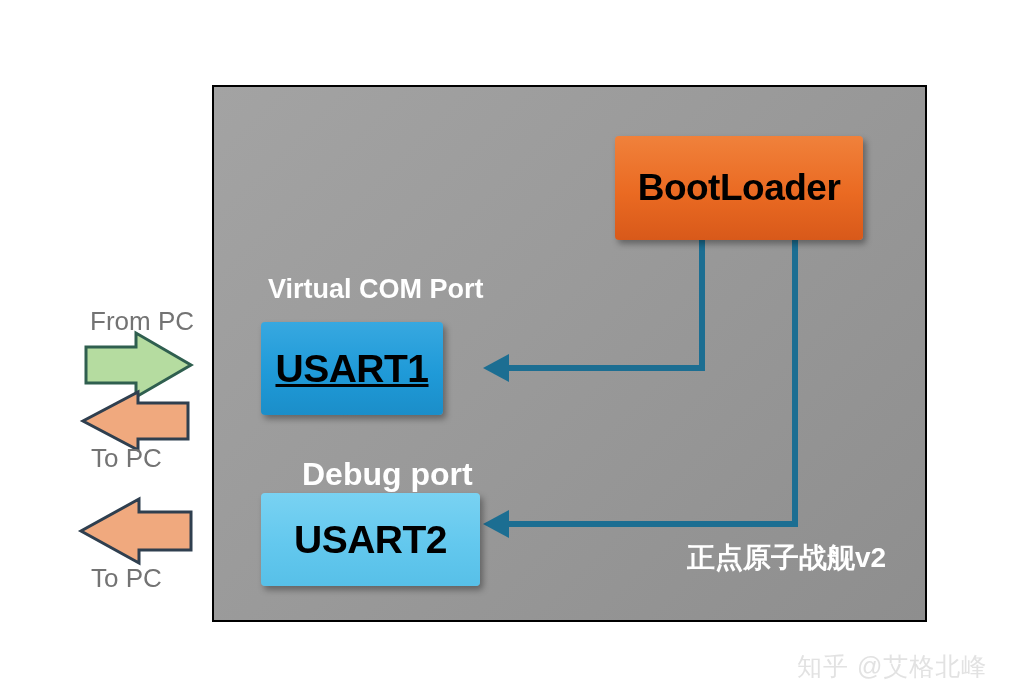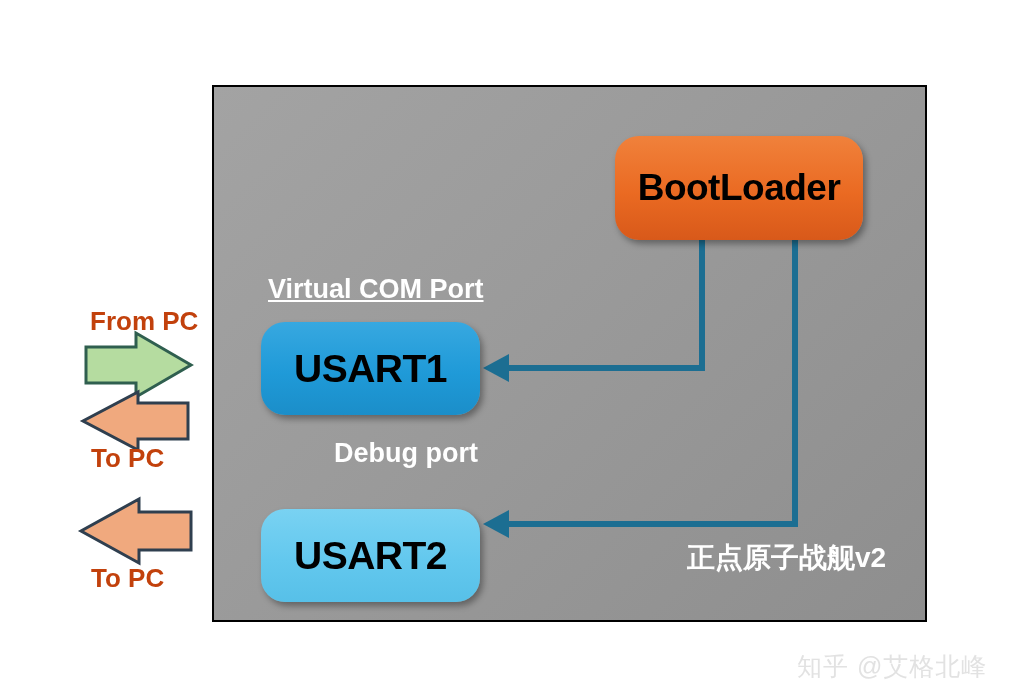--- a/index.html
+++ b/index.html
@@ -23,21 +23,21 @@
     width: 715px;
     height: 537px;
     background: linear-gradient(135deg, #a3a3a3 0%, #9a9a9a 45%, #8e8e8e 100%);
     border: 2px solid #000000;
     box-sizing: border-box;
   }
 
   
   .node {
     position: absolute;
-    border-radius: 24px;
+    border-radius: 4px;
     display: flex;
     align-items: center;
     justify-content: center;
     box-sizing: border-box;
     box-shadow: 3px 4px 6px rgba(0,0,0,0.35);
     color: #000000;
     font-weight: bold;
     letter-spacing: -0.5px;
   }
 
@@ -46,53 +46,52 @@
     top: 136px;
     width: 248px;
     height: 104px;
     background: linear-gradient(180deg, #f0813b 0%, #ea6a22 55%, #d8591a 100%);
     font-size: 37px;
   }
 
   #usart1-node {
     left: 261px;
     top: 322px;
-    width: 219px;
+    width: 182px;
     height: 93px;
     background: linear-gradient(180deg, #37a8e0 0%, #1f9ad8 55%, #1b8ec9 100%);
     font-size: 39px;
+    text-decoration: underline;
   }
 
   #usart2-node {
     left: 261px;
-    top: 509px;
+    top: 493px;
     width: 219px;
     height: 93px;
     background: linear-gradient(180deg, #79d2f2 0%, #63c8ee 55%, #57c0e8 100%);
     font-size: 39px;
   }
 
   
   .board-label {
     position: absolute;
     color: #ffffff;
     font-weight: bold;
     white-space: nowrap;
   }
   #vcp-label {
     left: 268px;
     top: 274px;
     font-size: 27px;
-    text-decoration: underline;
   }
   #debug-label {
     left: 302px;
-    top: 438px;
-    font-size: 27px;
-    margin-left: 32px;
+    top: 456px;
+    font-size: 32px;
   }
   #board-name-label {
     left: 687px;
     top: 539px;
     font-size: 28px;
     font-weight: bold;
   }
 
   
   #connectors {
@@ -100,22 +99,22 @@
     left: 0;
     top: 0;
     width: 1035px;
     height: 696px;
     pointer-events: none;
   }
 
   
   .pc-label {
     position: absolute;
-    color: #c2410c;
-    font-weight: bold;
+    color: #737373;
+    font-weight: normal;
     font-size: 26px;
     white-space: nowrap;
   }
   #from-pc-label { left: 90px;  top: 306px; }
   #to-pc-label-1 { left: 91px;  top: 443px; }
   #to-pc-label-2 { left: 91px;  top: 563px; }
 
   #pc-arrows {
     position: absolute;
     left: 0;

